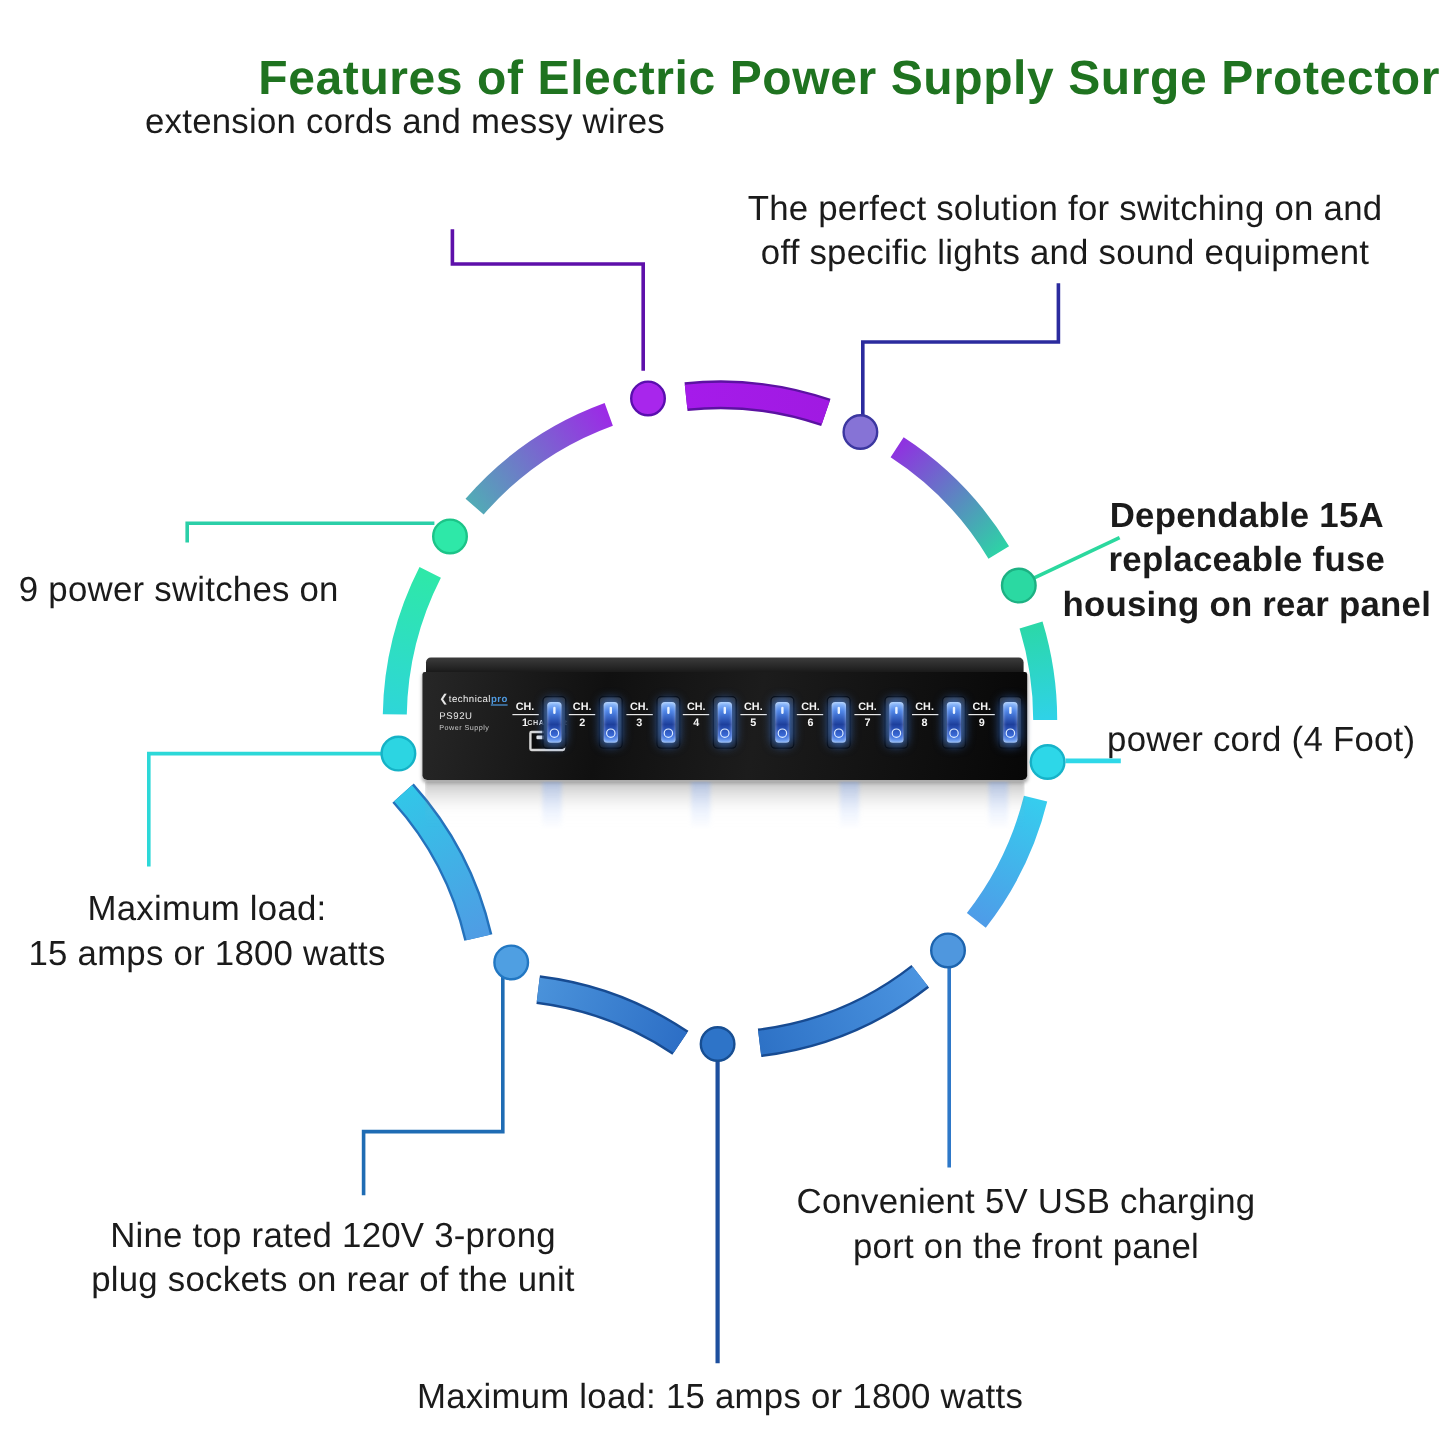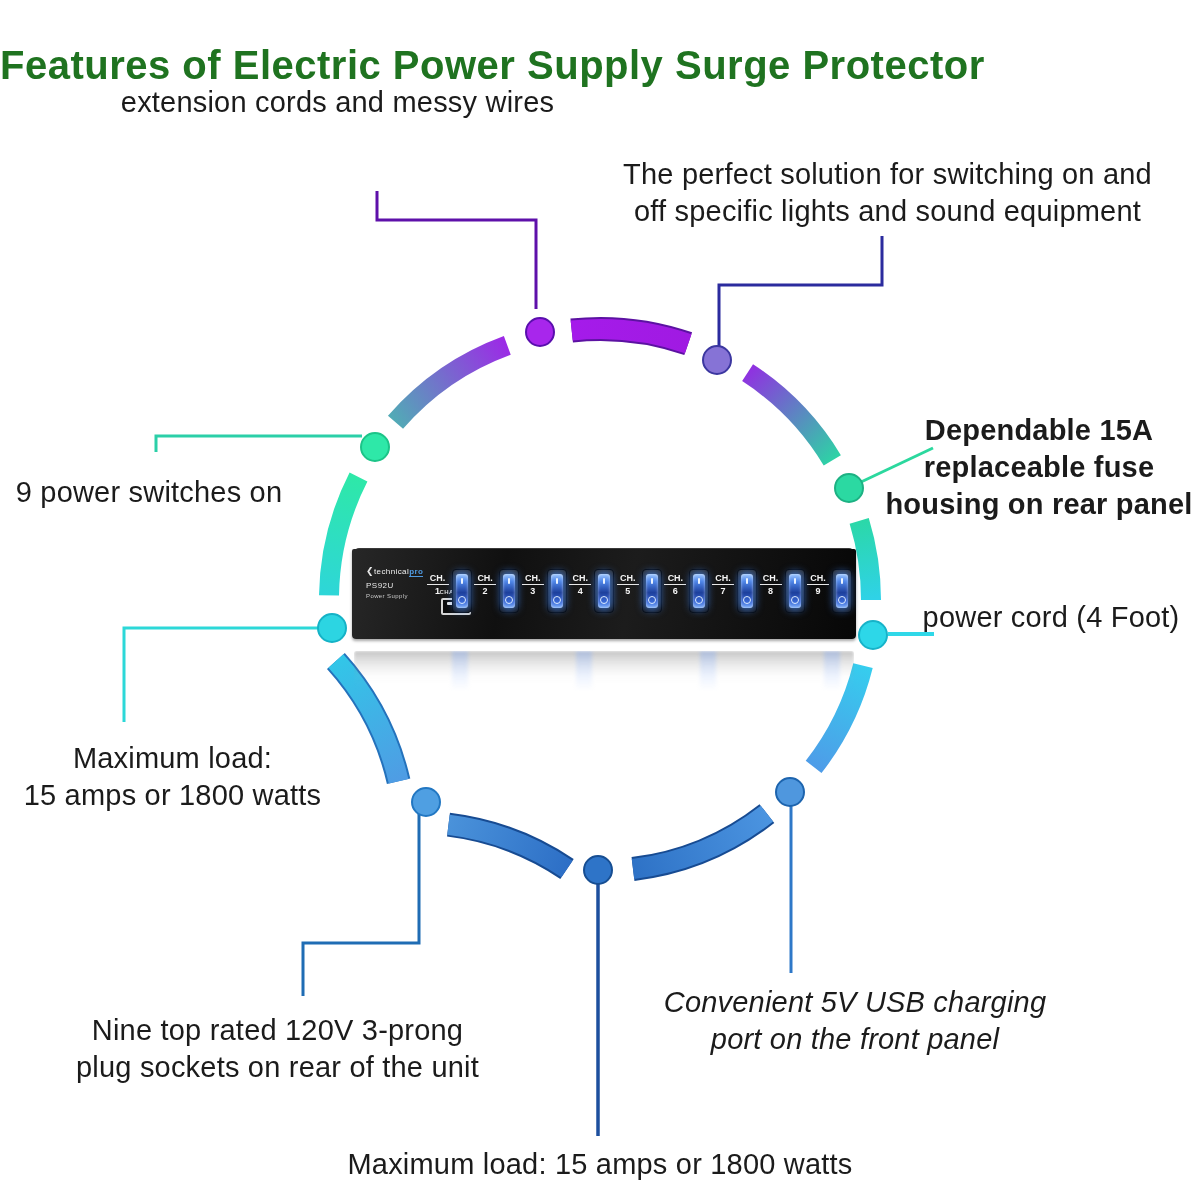--- a/index.html
+++ b/index.html
@@ -5,44 +5,44 @@
   html,body{margin:0;padding:0;}
   body{
     width:1200px;height:1200px;position:relative;overflow:hidden;
     background:#ffffff;
     font-family:"Liberation Sans","DejaVu Sans",sans-serif;
     color:#1b1b1b;
   }
   .abs{position:absolute;}
   
   .title{
-    left:0;right:0;top:16px;text-align:left;
+    left:0;right:0;top:16px;text-align:right;
     font-size:40px;font-weight:bold;letter-spacing:.5px;
     color:#1f7320;
   }
   
   .callout{text-align:center;font-size:29px;line-height:37px;letter-spacing:.2px;}
   .co-ac     {left:50px;  top:84px;   width:575px;}
   .co-switch {left:600px; top:156px;  width:575px;}
   .co-fuse   {left:878px; top:412px;  width:322px;font-weight:bold;}
   .co-cord   {left:902px; top:599px;  width:298px;}
   .co-nine   {left:5px;   top:474px;  width:288px;}
   .co-maxl   {left:5px;   top:740px;  width:335px;}
   .co-sock   {left:55px;  top:1012px; width:445px;}
-  .co-usb    {left:650px; top:984px;  width:410px;font-style:italic;}
+  .co-usb    {left:650px; top:984px;  width:410px;}
   .co-maxb   {left:300px; top:1146px; width:600px;}
   .callout span{display:block;}
   
   #ring{left:0;top:0;z-index:1;}
   
   .device{left:352px;top:548px;width:504px;height:150px;z-index:2;}
   .dev-top{position:absolute;left:3px;top:0;width:498px;height:14px;
     background:linear-gradient(180deg,#3c3c3c,#151515);
     border-radius:4px 4px 0 0;}
-  .dev-face{position:absolute;left:0;top:1px;width:504px;height:90px;
+  .dev-face{position:absolute;left:0;top:12px;width:504px;height:90px;
     background:linear-gradient(100deg,#272727 0%,#101010 30%,#1c1c1c 55%,#070707 100%);
     border-radius:2px 2px 4px 4px;
     box-shadow:0 2px 3px rgba(0,0,0,.35);}
   .logo{position:absolute;left:14px;top:17px;font-size:8px;letter-spacing:.4px;
     color:#f2f2f2;white-space:nowrap;}
   .logo .swoosh{color:#e8e8e8;font-size:9px;}
   .logo .pro{color:#4f9ae0;border-bottom:1px solid #4f9ae0;font-weight:bold;}
   .model{position:absolute;left:14px;top:32px;font-size:8px;color:#e8e8e8;letter-spacing:.5px;}
   .plabel{position:absolute;left:14px;top:44px;font-size:6px;color:#c9c9c9;letter-spacing:.4px;}
   .charger{position:absolute;left:84px;top:40px;width:40px;text-align:center;}

